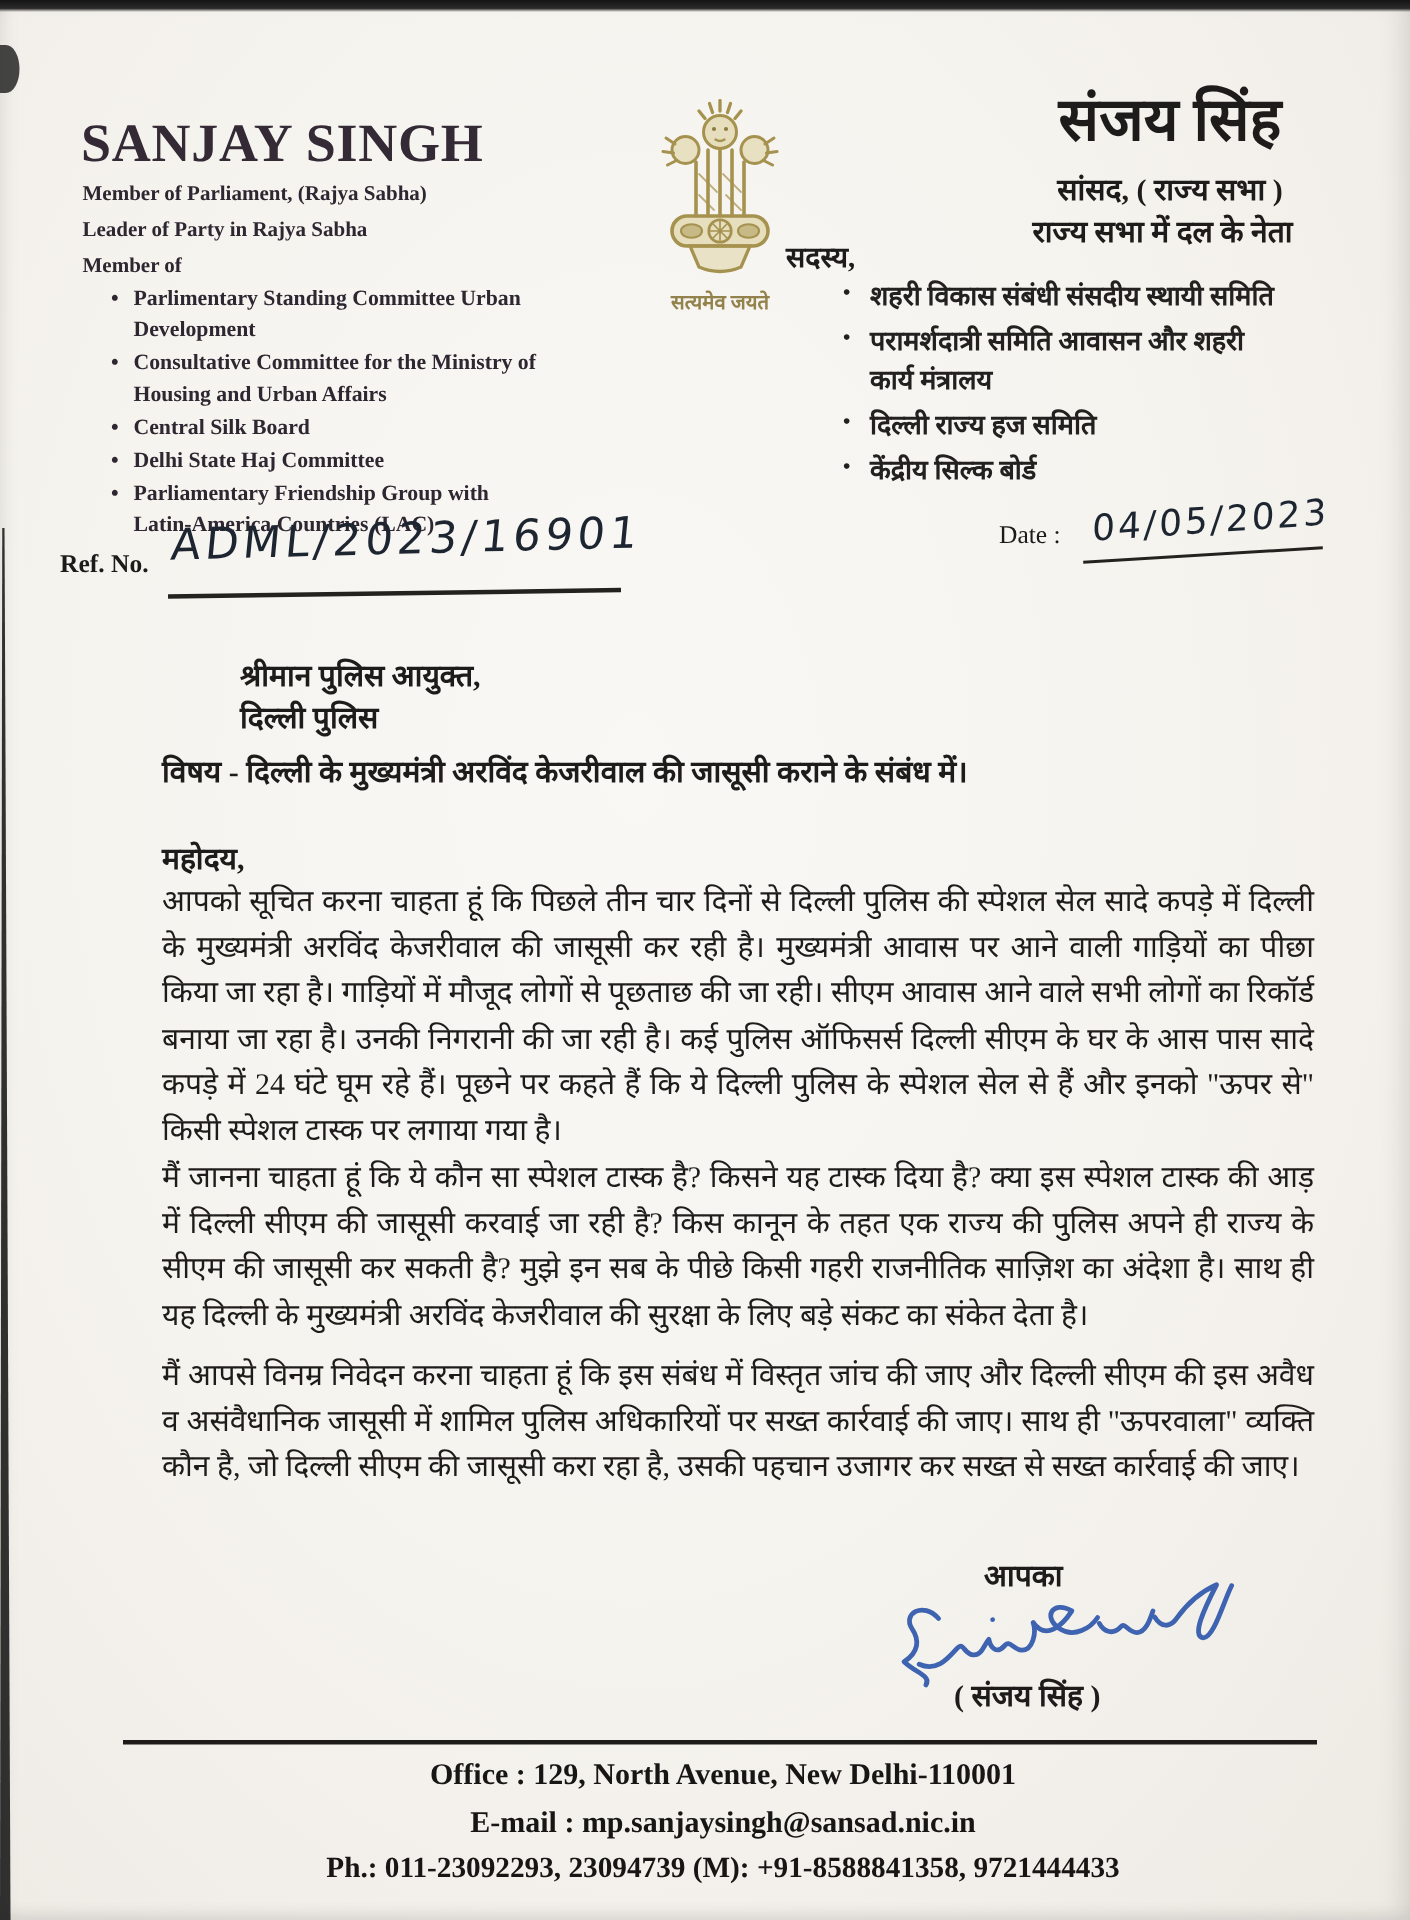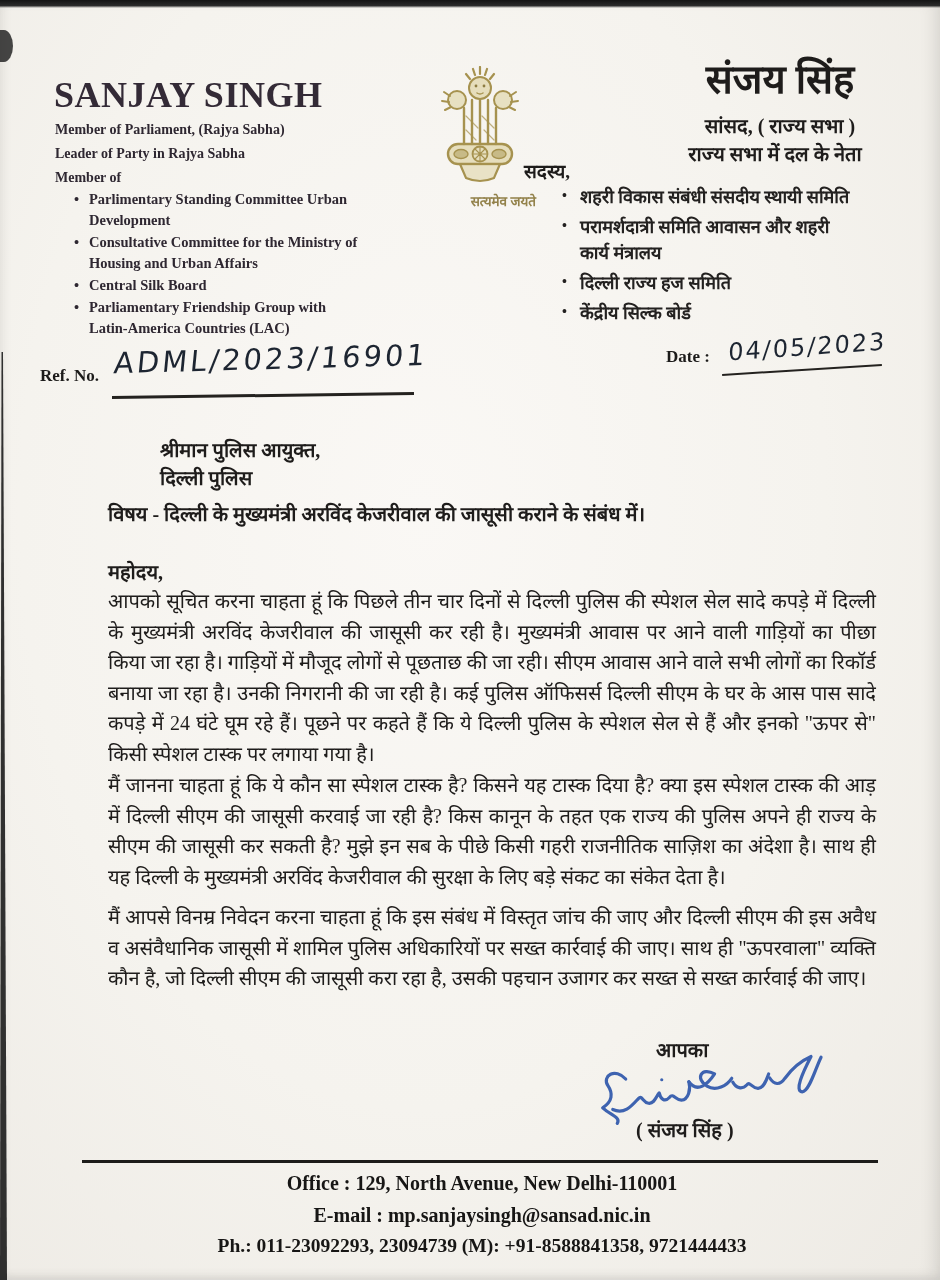--- a/index.html
+++ b/index.html
@@ -33,21 +33,21 @@
   .lh-memberof { left: 55px; top: 170px; }
   .lh-sub { font-size: 14px; font-weight: bold; color: #2e2731; }
   .lh-list-en { left: 74px; top: 189px; width: 330px; list-style: none; }
   .lh-list-en li { position: relative; padding-left: 15px; margin-bottom: 1px;
     font-size: 14.5px; font-weight: bold; line-height: 21px;
     white-space: pre-line; color: #2e2731; }
   .lh-list-en li::before { content: "•"; position: absolute; left: 0; top: 0; }
 
   
   .emblem-wrap { left: 430px; top: 66px; width: 100px; height: 126px; }
-  .emblem-caption { left: 424px; top: 192px; width: 112px; text-align: right;
+  .emblem-caption { left: 424px; top: 192px; width: 112px; text-align: center;
     font-size: 13.5px; font-weight: bold; color: #93824b; }
 
   
   .lh-name-hi { left: 655px; top: 58px; width: 250px; text-align: center;
     font-size: 40px; font-weight: bold; color: #201d1c; line-height: 1.1; }
   .lh-hi-t1 { left: 655px; top: 112px; width: 250px; text-align: center;
     font-size: 20px; font-weight: bold; }
   .lh-hi-t2 { left: 645px; top: 140px; width: 260px; text-align: center;
     font-size: 20px; font-weight: bold; }
   .lh-member-hi { left: 524px; top: 158px; font-size: 19px; font-weight: bold; }
@@ -57,21 +57,21 @@
     white-space: pre-line; color: #232120; }
   .lh-list-hi li::before { content: "•"; position: absolute; left: 4px; top: -1px; font-size: 14px; }
 
   
   .ref-label { left: 40px; top: 366px; font-size: 17px; font-weight: bold; }
   .ref-value { left: 114px; top: 342px; font-family: "DejaVu Sans", sans-serif;
     font-size: 29px; font-weight: 500; letter-spacing: 3px; color: #1d2531;
     transform: rotate(-1.5deg) skewX(-7deg); }
   .ref-underline { left: 112px; top: 394px; width: 302px; height: 2.5px;
     background: #24221f; transform: rotate(-0.8deg); }
-  .date-label { left: 666px; top: 347px; font-size: 17px; font-weight: bold; }
+  .date-label { left: 666px; top: 347px; font-size: 17px; font-weight: normal; }
   .date-value { left: 728px; top: 333px; font-family: "DejaVu Sans", sans-serif;
     font-size: 24px; font-weight: 500; letter-spacing: 2px; color: #1d2531;
     transform: rotate(-4deg) skewX(-6deg); }
   .date-underline { left: 722px; top: 369px; width: 160px; height: 2px;
     background: #24221f; transform: rotate(-3.5deg); }
 
   
   .hi { color: #1e1c1b; }
   .recipient1 { left: 160px; top: 436px; font-size: 20px; font-weight: bold; }
   .recipient2 { left: 160px; top: 464px; font-size: 20px; font-weight: 600; }
@@ -110,20 +110,21 @@
   <div class="abs lh-name-en">SANJAY SINGH</div>
   <div class="abs lh-title1 lh-sub">Member of Parliament, (Rajya Sabha)</div>
   <div class="abs lh-title2 lh-sub">Leader of Party in Rajya Sabha</div>
   <div class="abs lh-memberof lh-sub">Member of</div>
   <ul class="abs lh-list-en">
     <li>Parlimentary Standing Committee Urban
 Development</li>
     <li>Consultative Committee for the Ministry of
 Housing and Urban Affairs</li>
     <li>Central Silk Board</li>
+    <li>Delhi State Haj Committee</li>
     <li>Parliamentary  Friendship Group with
 Latin-America Countries (LAC)</li>
   </ul>
 
   <svg class="abs emblem-wrap" viewBox="0 0 100 126">
     <g stroke="#a6924f" fill="none" stroke-width="2" stroke-linecap="round">
 
       <circle cx="50" cy="22" r="11" fill="#d8cb92" fill-opacity="0.55"></circle>
       <circle cx="46" cy="20" r="1.4" fill="#8d7c42" stroke="none"></circle>
       <circle cx="54" cy="20" r="1.4" fill="#8d7c42" stroke="none"></circle>

